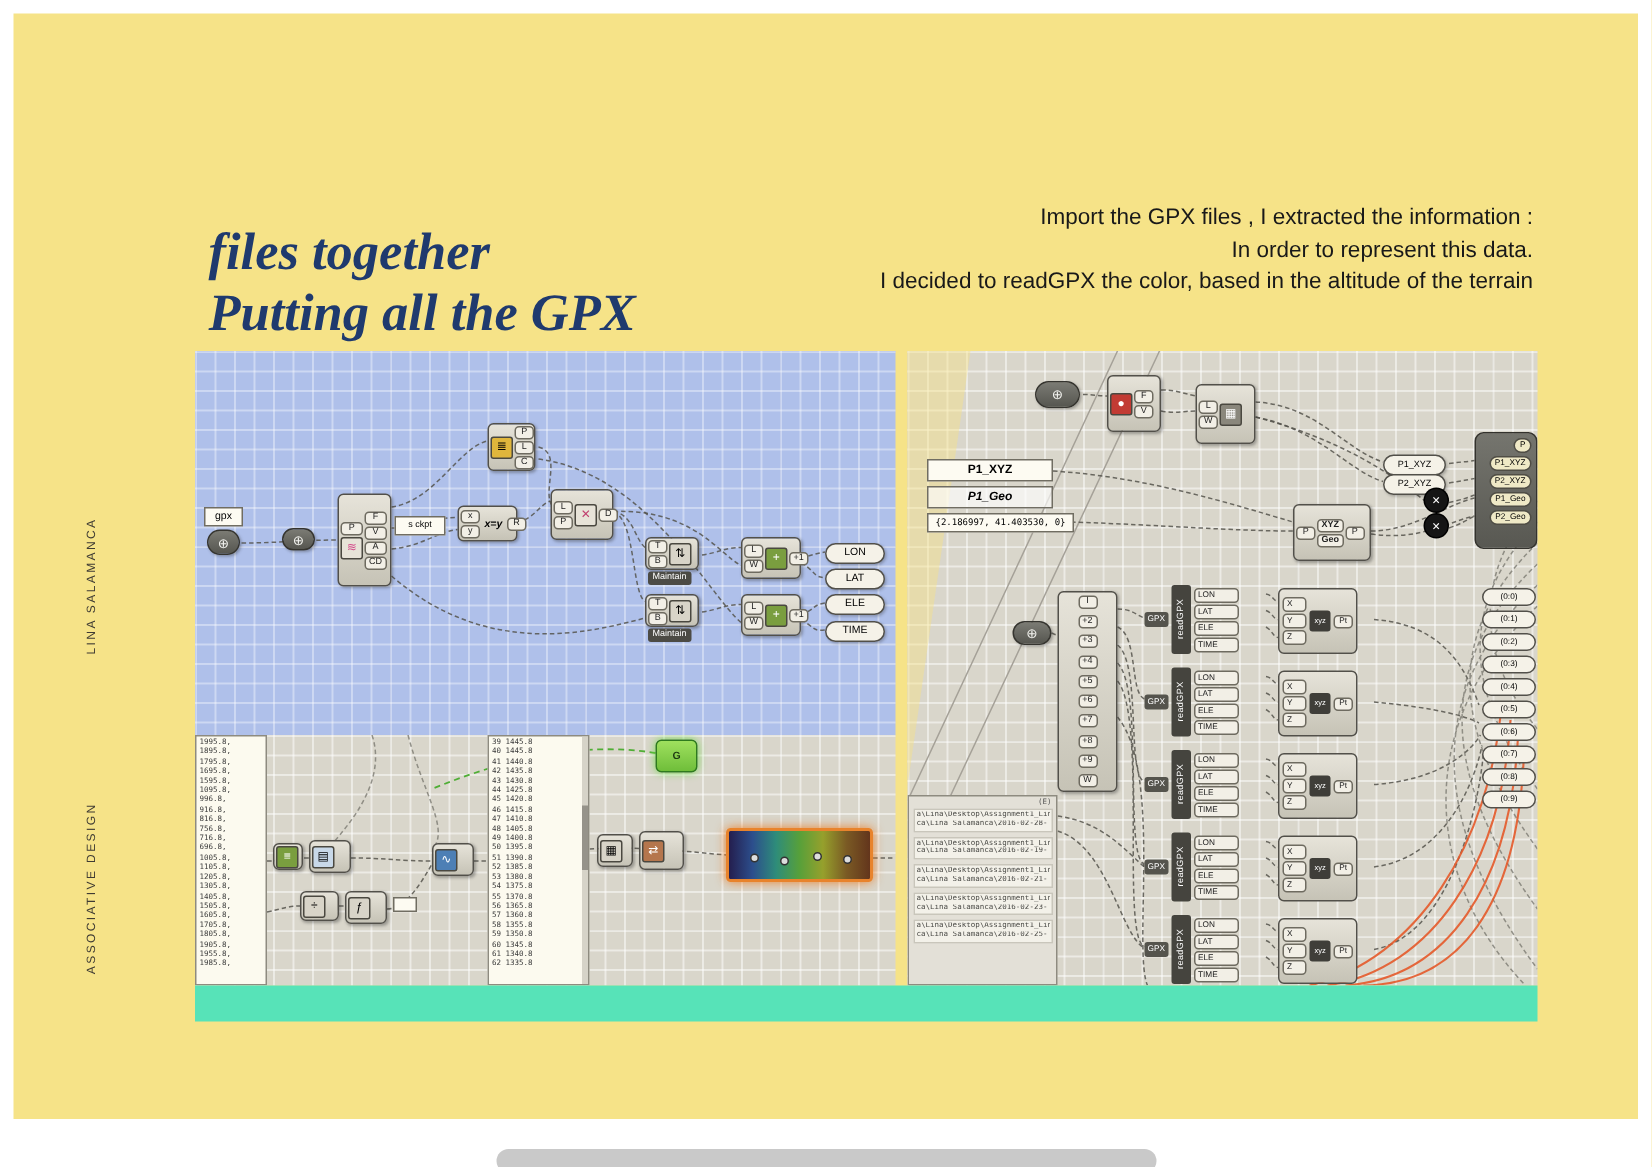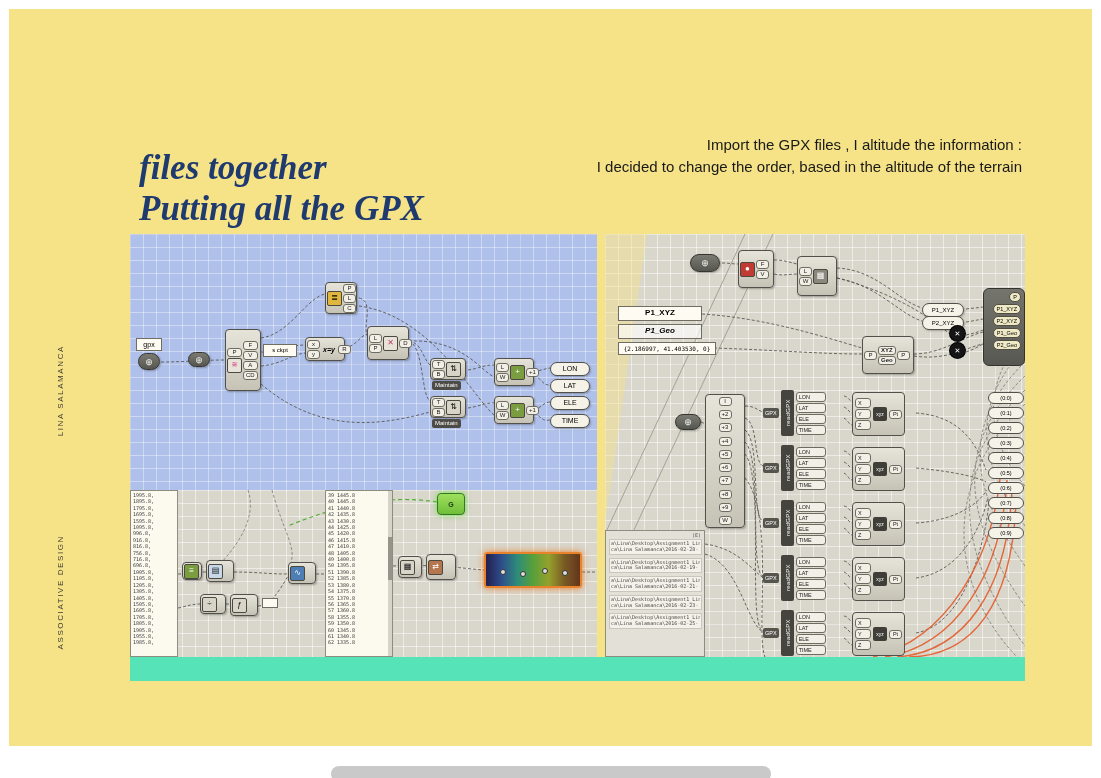--- a/index.html
+++ b/index.html
@@ -102,22 +102,23 @@
 
   <div class="vtext" style="left:56px;top:345px">LINA SALAMANCA</div>
   <div class="vtext" style="left:56px;top:535px">ASSOCIATIVE DESIGN</div>
 
   <div class="title">
     <div>files together</div>
     <div>Putting all the GPX</div>
   </div>
 
   <div class="intro">
-    <div class="introline">Import the GPX files , I altitude the information :</div>
-      <div class="introline">I decided to change the order, based in the altitude of the terrain</div>
+    <div class="introline">Import the GPX files , I extracted the information :</div>
+      <div class="introline">In order to represent this data.</div>
+      <div class="introline">I decided to readGPX the color, based in the altitude of the terrain</div>
   </div>
 
   <div class="canvas-l">
     <div class="bluebg">
       <svg class="wires" width="467" height="256">
         <path class="wire" d="M31,128 C55,128 72,126 95,126"></path>
         <path class="wire" d="M131,104 C160,100 176,64 195,60"></path>
         <path class="wire" d="M131,118 C150,118 158,111 175,111 M131,132 C152,130 160,121 175,119"></path>
         <path class="wire" d="M215,114 C226,112 230,102 237,100"></path>
         <path class="wire" d="M229,64 C246,68 230,96 239,104"></path>

